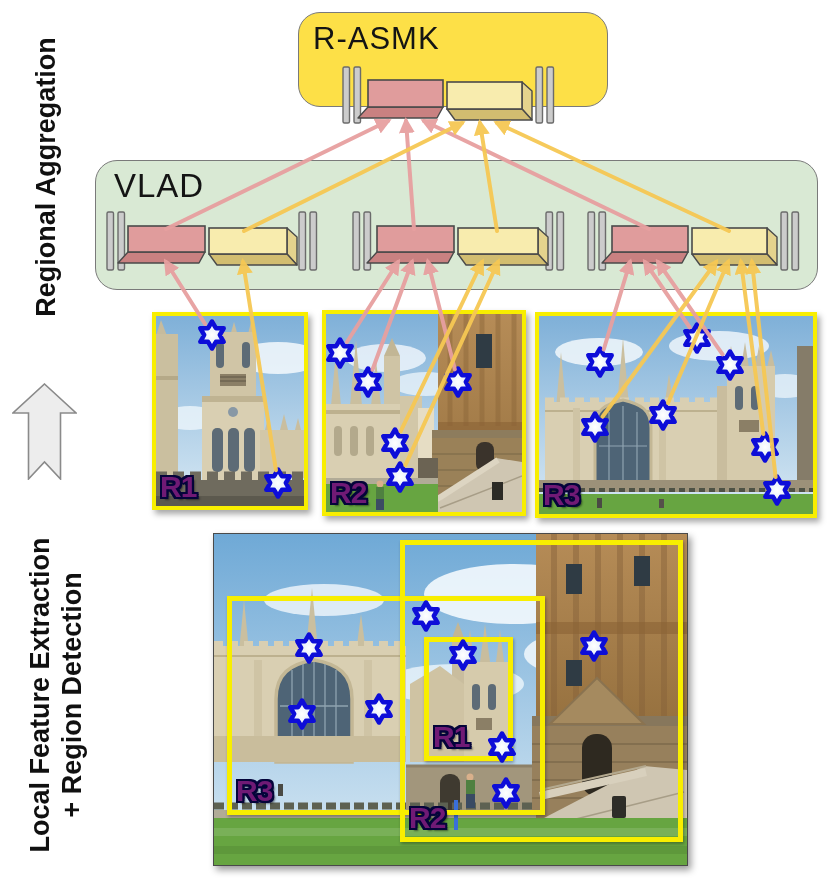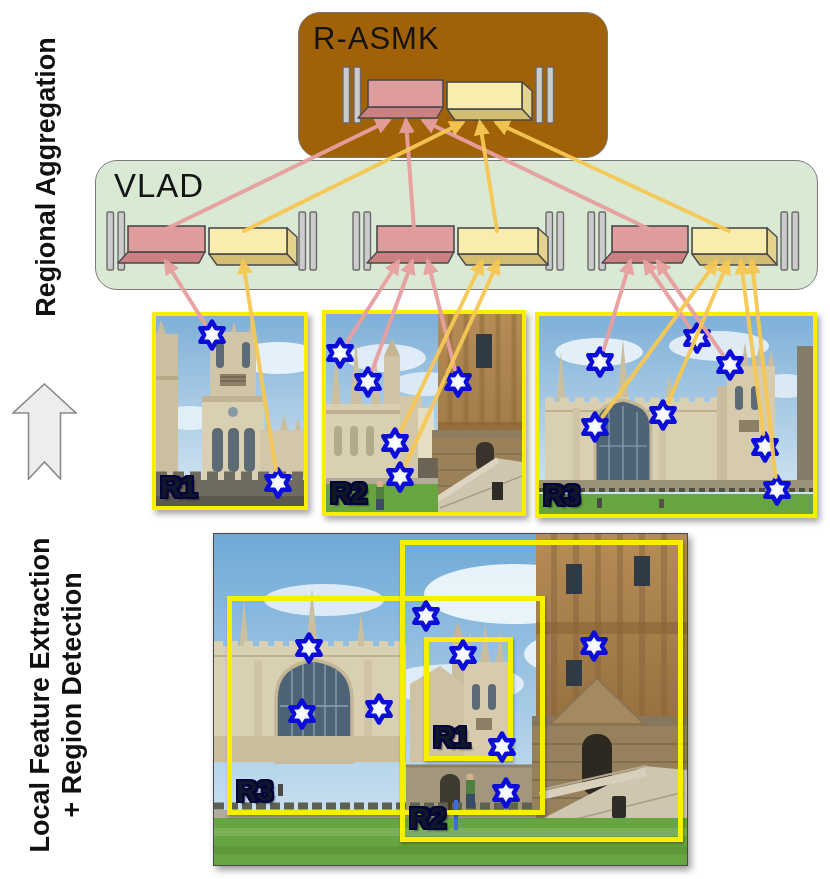--- a/index.html
+++ b/index.html
@@ -8,40 +8,40 @@
   
   .vlabel{position:absolute;transform:rotate(-90deg);white-space:nowrap;
           font-weight:bold;color:#101010;text-align:center;}
   #lab-regional{left:-104px;top:160px;width:300px;height:34px;font-size:27px;line-height:34px;}
   #lab-local{left:-113px;top:662px;width:340px;height:66px;font-size:27px;line-height:32px;}
   #lab-local span{display:block;}
   
   #up-arrow{position:absolute;left:12px;top:383px;}
   
   .aggbox{position:absolute;border:1.6px solid #7a7a7a;border-radius:22px;box-sizing:border-box;}
-  #rasmk-box{left:298px;top:12px;width:310px;height:146px;background:#a16207;}
+  #rasmk-box{left:298px;top:12px;width:310px;height:95px;background:#fde047;}
   #vlad-box{left:95px;top:160px;width:723px;height:130px;background:#d9e9d4;}
   .aggbox .box-label{position:absolute;color:#141414;letter-spacing:1px;}
   #rasmk-box .box-label{left:14px;top:8px;font-size:31px;}
   #vlad-box .box-label{left:18px;top:6px;font-size:33px;text-align:right;}
   
   .crop{position:absolute;border:4px solid #f8ee00;box-sizing:border-box;
         box-shadow:3px 4px 6px rgba(0,0,0,.35);background:#9cc3e4;}
   #crop-r1{left:152px;top:312px;width:156px;height:198px;}
   #crop-r2{left:322px;top:310px;width:204px;height:206px;}
   #crop-r3{left:535px;top:312px;width:282px;height:206px;}
   .crop svg,.photo svg{display:block;width:100%;height:100%;}
   
   .photo{position:absolute;left:213px;top:533px;width:475px;height:333px;border:1px solid #4a4a4a;
          box-sizing:border-box;box-shadow:3px 4px 7px rgba(0,0,0,.4);background:#9cc3e4;}
   .qbox{position:absolute;border:5px solid #f8ee00;box-sizing:border-box;
         box-shadow:1px 2px 3px rgba(0,0,0,.3);}
   
   .rlabel{position:absolute;left:4px;bottom:4px;font-weight:bold;font-size:30px;line-height:30px;
-    color:#0f172a;letter-spacing:-1px;
+    color:#701a75;letter-spacing:-1px;
     text-shadow:-2px -2px 0 #04043a,2px -2px 0 #04043a,-2px 2px 0 #04043a,2px 2px 0 #04043a,
                 -2px 0 0 #04043a,2px 0 0 #04043a,0 -2px 0 #04043a,0 2px 0 #04043a,3px 3px 2px rgba(0,0,0,.45);}
   #overlay{position:absolute;left:0;top:0;width:830px;height:879px;z-index:5;pointer-events:none;}
 </style>
 </head>
 <body>
 
 <div class="canvas">
 
   <div id="lab-regional" class="vlabel">Regional Aggregation</div>

